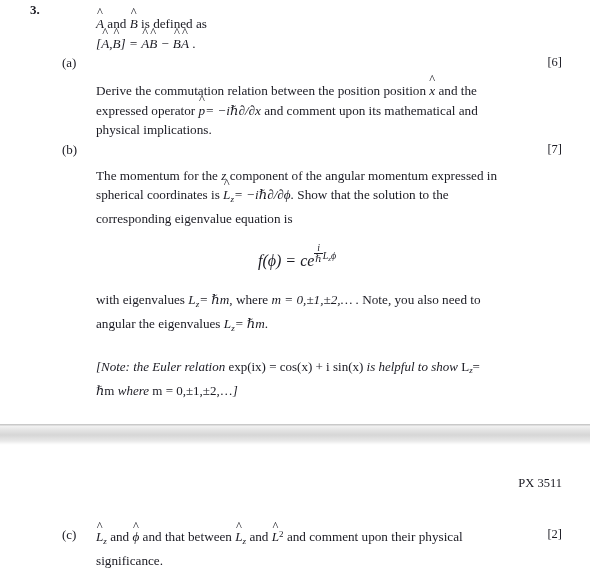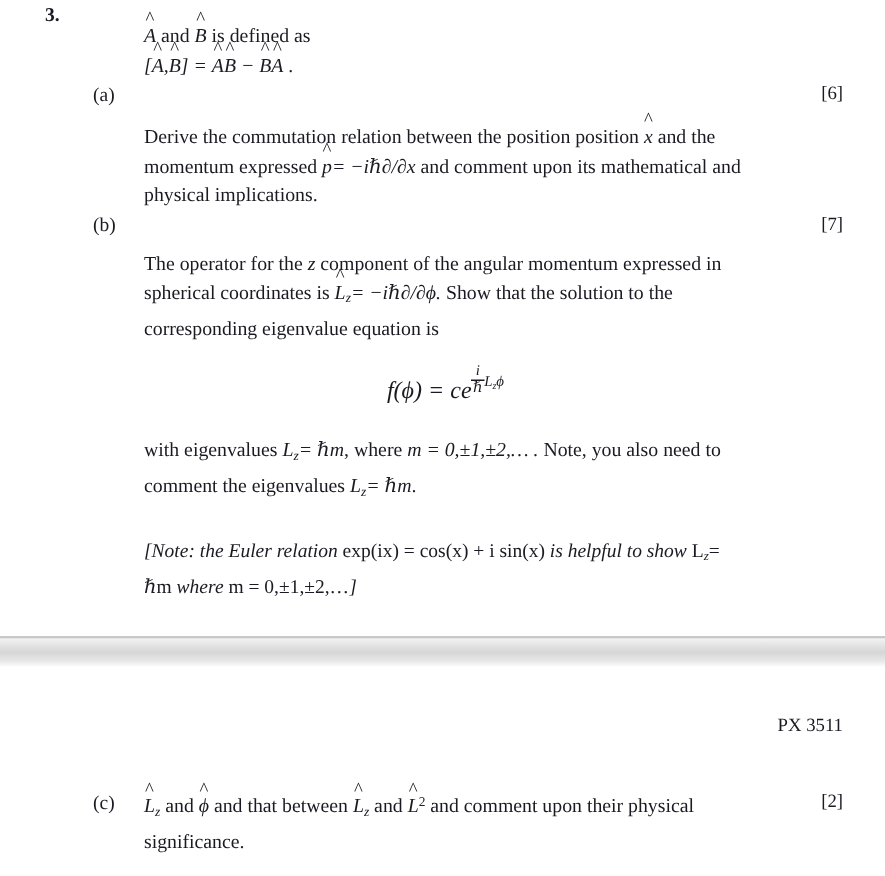--- a/index.html
+++ b/index.html
@@ -180,51 +180,51 @@
     </div>
   </div>
 
   <div class="qrow" style="padding-top:28px;">
     <span class="qlabel">(a)</span>
     <span class="marks">[6]</span>
     <div class="qbody">
       <span>Derive the commutation relation between the position position</span>
       <span class="mi hat"><span class="hatmark">^</span><span>x</span></span>
       <span>and the</span>
-      <span>momentum expressed</span>
+      <span>expressed operator</span>
       <span class="mi hat"><span class="hatmark">^</span><span>p</span></span><span class="mi">= −iℏ∂/∂x</span>
       <span>and comment upon its mathematical and</span>
       <span>physical implications.</span>
     </div>
   </div>
 
   <div class="qrow" style="padding-top:26px;">
     <span class="qlabel">(b)</span>
     <span class="marks">[7]</span>
     <div class="qbody">
-      <span>The operator for the</span>
+      <span>The momentum for the</span>
       <span class="mi">z</span>
       <span>component of the angular momentum expressed in</span>
       <span>spherical coordinates is</span>
       <span class="mi hat"><span class="hatmark">^</span><span>L</span></span><sub class="vs">z</sub><span class="mi">= −iℏ∂/∂ϕ.</span>
       <span>Show that the solution to the</span>
       <span>corresponding eigenvalue equation is</span>
     </div>
   </div>
 
   <div class="display-eq">
     <span class="mi">f(ϕ) = ce</span><span class="expo"><span class="frac"><span class="num">i</span><span class="den">ℏ</span></span><span class="mi">L</span><sub class="vs">z</sub><span class="mi">ϕ</span></span>
   </div>
 
   <div class="qbody" style="margin-top:20px;">
     <span>with eigenvalues</span>
     <span class="mi">L</span><sub class="vs">z</sub><span class="mi">= ℏm</span><span>, where</span>
     <span class="mi">m = 0,±1,±2,… .</span>
     <span>Note, you also need to</span>
-    <span>comment the eigenvalues</span>
+    <span>angular the eigenvalues</span>
     <span class="mi">L</span><sub class="vs">z</sub><span class="mi">= ℏm</span><span>.</span>
   </div>
 
   <div class="hint" style="margin-top:19px;">
     <span>[</span><span>Note:</span>
     <span>the Euler relation</span>
     <span class="mup">exp(ix) = cos(x) + i sin(x)</span>
     <span>is helpful to show</span>
     <span class="mup">L</span><sub class="vs">z</sub><span class="mup">= ℏm</span>
     <span>where</span>

